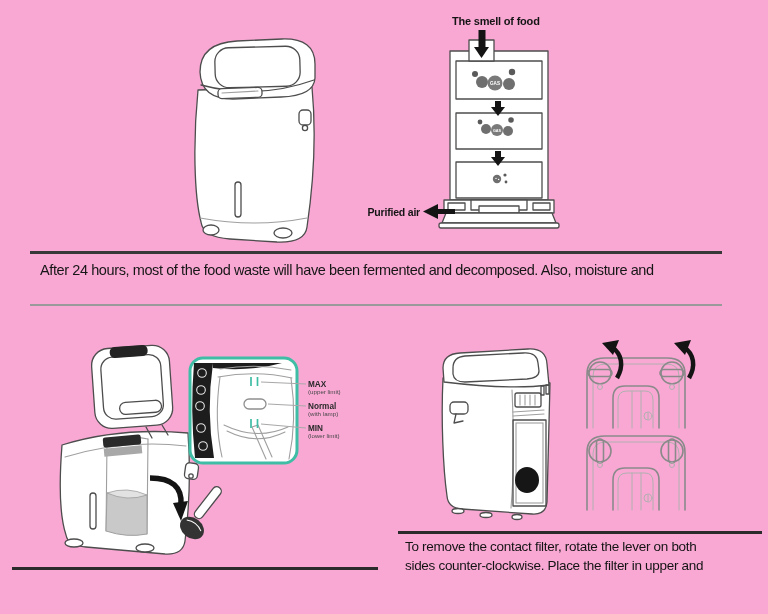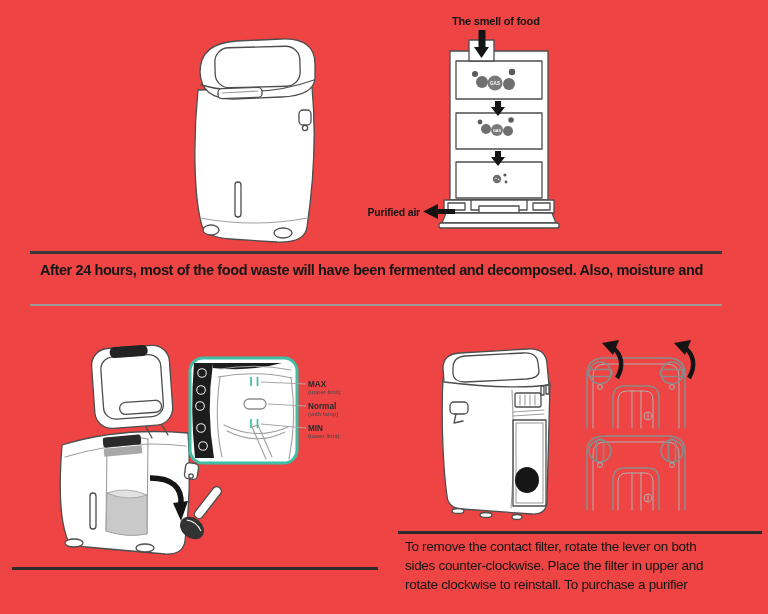--- a/index.html
+++ b/index.html
@@ -1,21 +1,21 @@
 <!DOCTYPE html>
 <html><head>
 <meta charset="utf-8">
 <style>
   html,body{margin:0;padding:0;background:#ffffff;}
-  .page{position:relative;width:768px;height:614px;background:#ef4444;
+  .page{position:relative;width:768px;height:614px;background:#f9a8d4;
         font-family:"Liberation Sans",sans-serif;overflow:hidden;color:#1b1b1b;}
   .abs{position:absolute;}
   .divider{position:absolute;}
   .note{position:absolute;left:40px;top:260px;font-size:14.5px;line-height:20.5px;
-        letter-spacing:-0.4px;color:#161616;white-space:nowrap;font-weight:700;}
+        letter-spacing:-0.4px;color:#161616;white-space:nowrap;font-weight:400;}
   .cap-left{position:absolute;left:12px;top:573px;width:366px;text-align:center;
         font-size:15px;line-height:17.5px;letter-spacing:-0.45px;color:#141414;font-weight:500;white-space:nowrap;}
   .cap-right{position:absolute;left:405px;top:537px;font-size:13.5px;line-height:19px;
         letter-spacing:-0.3px;color:#141414;font-weight:500;white-space:nowrap;}
   svg text{font-family:"Liberation Sans",sans-serif;}
   .ln{stroke:#4d4d4d;stroke-width:1.3;fill:none;stroke-linecap:round;stroke-linejoin:round;}
   .lnf{stroke:#4d4d4d;stroke-width:1.3;fill:#ffffff;stroke-linejoin:round;}
   .gry{stroke:#9f9f9f;stroke-width:1.1;fill:none;stroke-linecap:round;}
   .plate{stroke:#8a8a8a;stroke-width:1.6;fill:none;stroke-linecap:round;stroke-linejoin:round;}
   .plate2{stroke:#b0b0b0;stroke-width:1;fill:none;stroke-linecap:round;stroke-linejoin:round;}
@@ -285,16 +285,15 @@
         <circle class="plate2" cx="228" cy="160" r="4" fill="#ffffff"></circle>
         <path class="plate2" d="M 228 157 V 163"></path>
       </g>
     </g>
   </svg>
 
   <div class="divider" style="left:398px;top:531px;width:364px;height:3px;background:#2b2b2b"></div>
   <div class="cap-right">
     <div>To remove the contact filter, rotate the lever on both</div>
     <div>sides counter-clockwise. Place the filter in upper and</div>
-    <div>rotate clockwise to reinstall. To purchase a purifier</div>
   </div>
 
 </div>
 
 </body></html>

